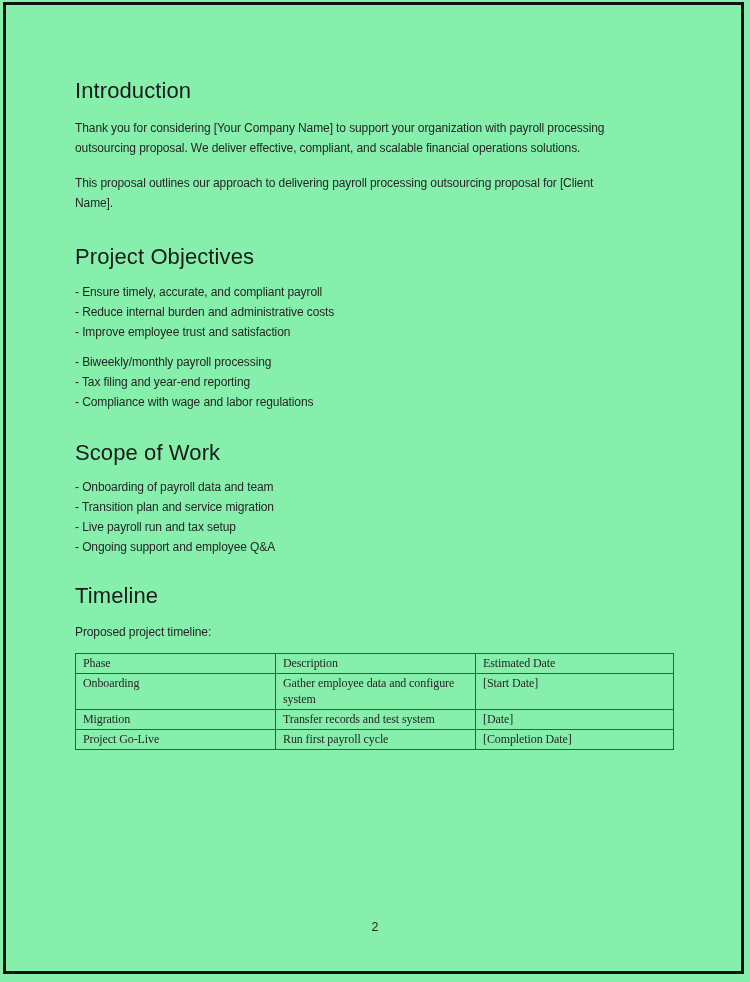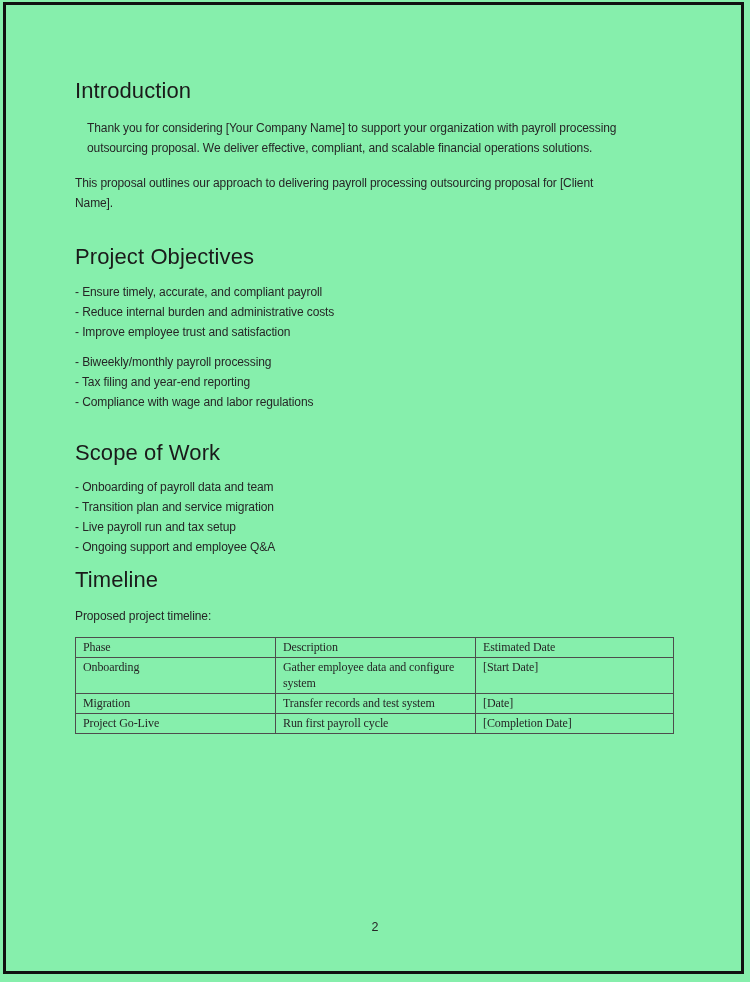--- a/index.html
+++ b/index.html
@@ -35,24 +35,24 @@
   .para, .list, .lead {
     font-size: 12px;
     line-height: 20px;
     letter-spacing: -0.1px;
     color: #262626;
   }
   .line, .list-item { white-space: nowrap; }
   .mt9  { margin-top: 9px; }
   .mt10 { margin-top: 10px; }
   .mt11 { margin-top: 11px; }
-  .mt12 { margin-top: 12px; margin-left: 12px; }
+  .mt12 { margin-top: 12px; }
   .mt15 { margin-top: 15px; }
   .mt23 { margin-top: 23px; }
-  .mt24 { margin-top: 8px; }
+  .mt24 { margin-top: 24px; }
   .mt26 { margin-top: 26px; }
   .mt29 { margin-top: 29px; }
   table.timeline-table {
     margin-top: 11px;
     width: 553px;
     border-collapse: collapse;
     table-layout: fixed;
     font-size: 12px;
     letter-spacing: -0.1px;
     font-family: Liberation Serif, serif;

